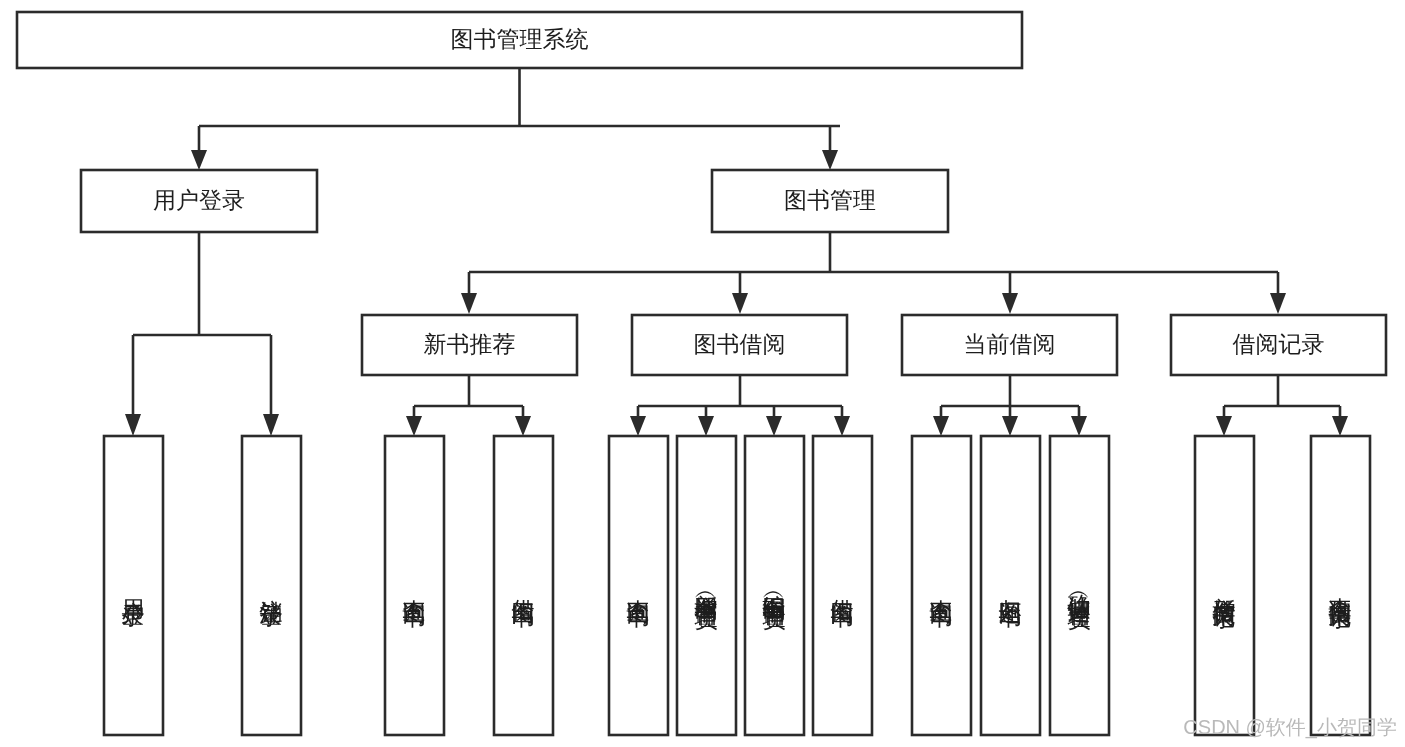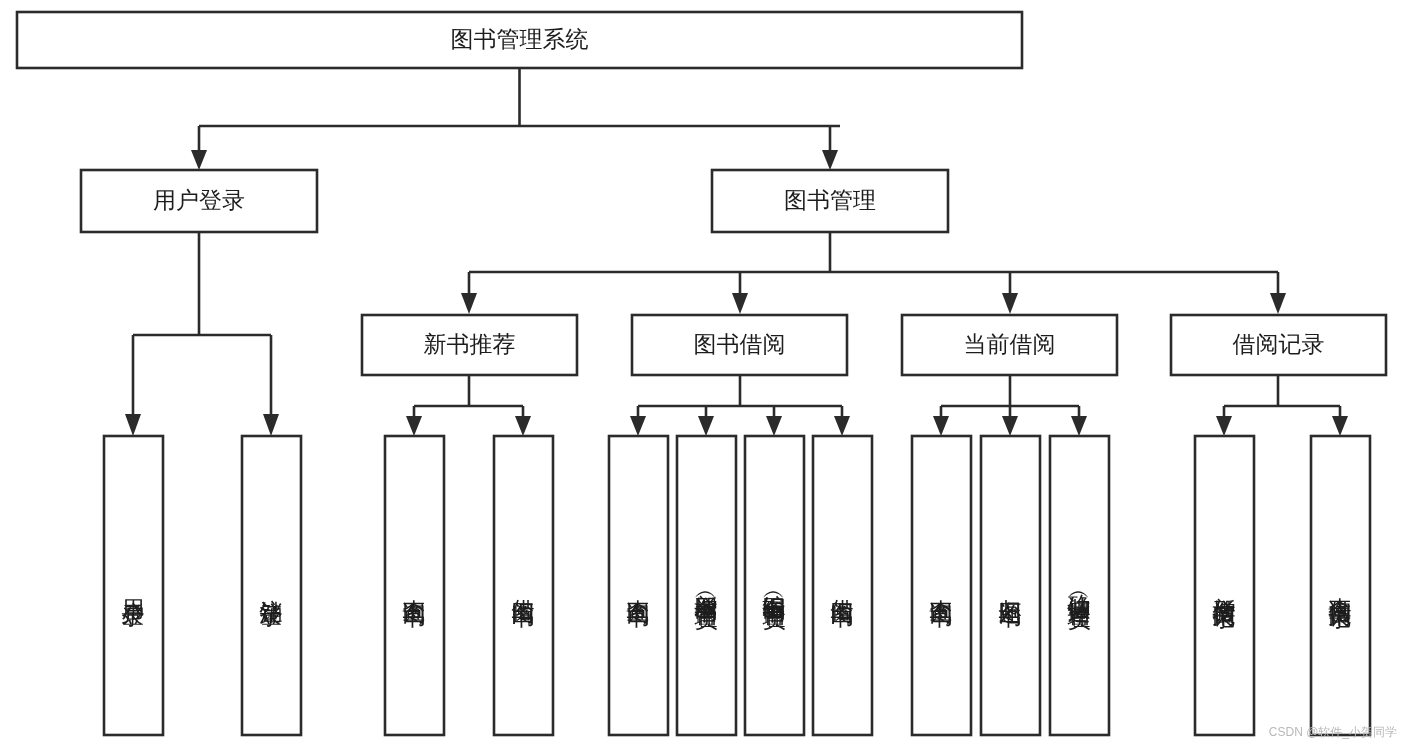--- a/index.html
+++ b/index.html
@@ -59,21 +59,21 @@
     letter-spacing: 2px;
     white-space: nowrap;
     transform: translate(-50%, -50%);
     pointer-events: none;
   }
   .watermark {
     position: absolute;
     right: 8px;
     bottom: 6px;
     font-family: "Liberation Sans", "DejaVu Sans", sans-serif;
-    font-size: 12px;
+    font-size: 20px;
     color: #b9b9b9;
     white-space: nowrap;
   }
 </style>
 </head>
 <body>
 
 <div id="diagram-root">
 
   <svg id="diagram-svg" viewBox="0 0 1405 747">

